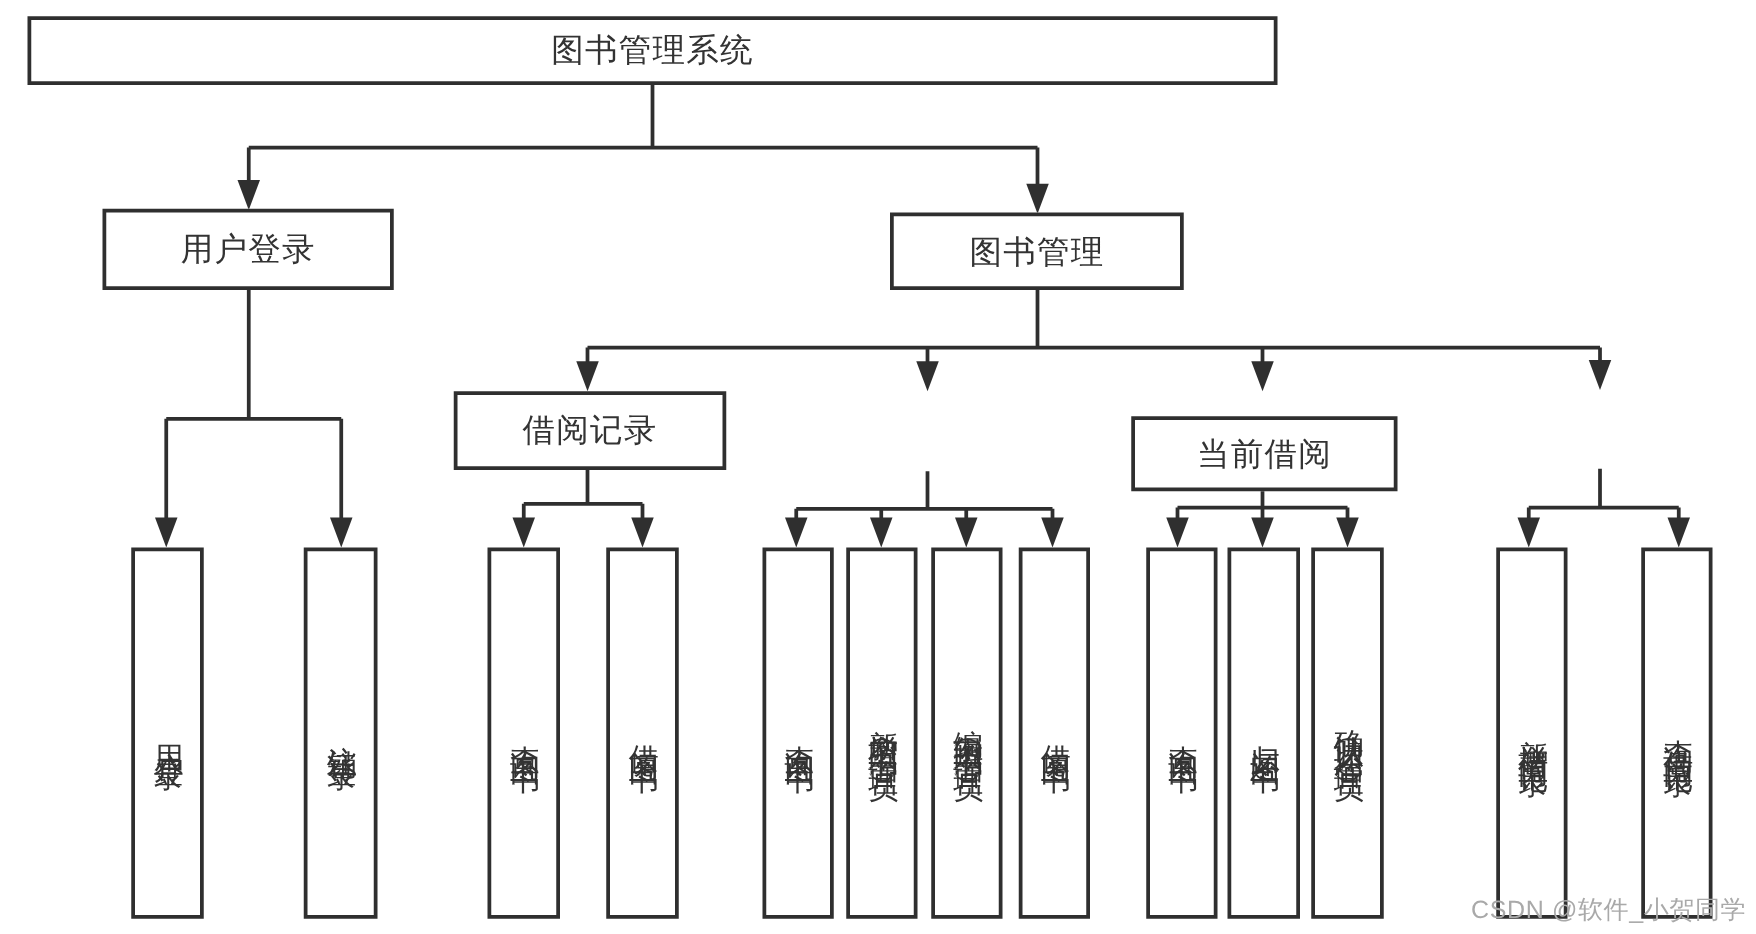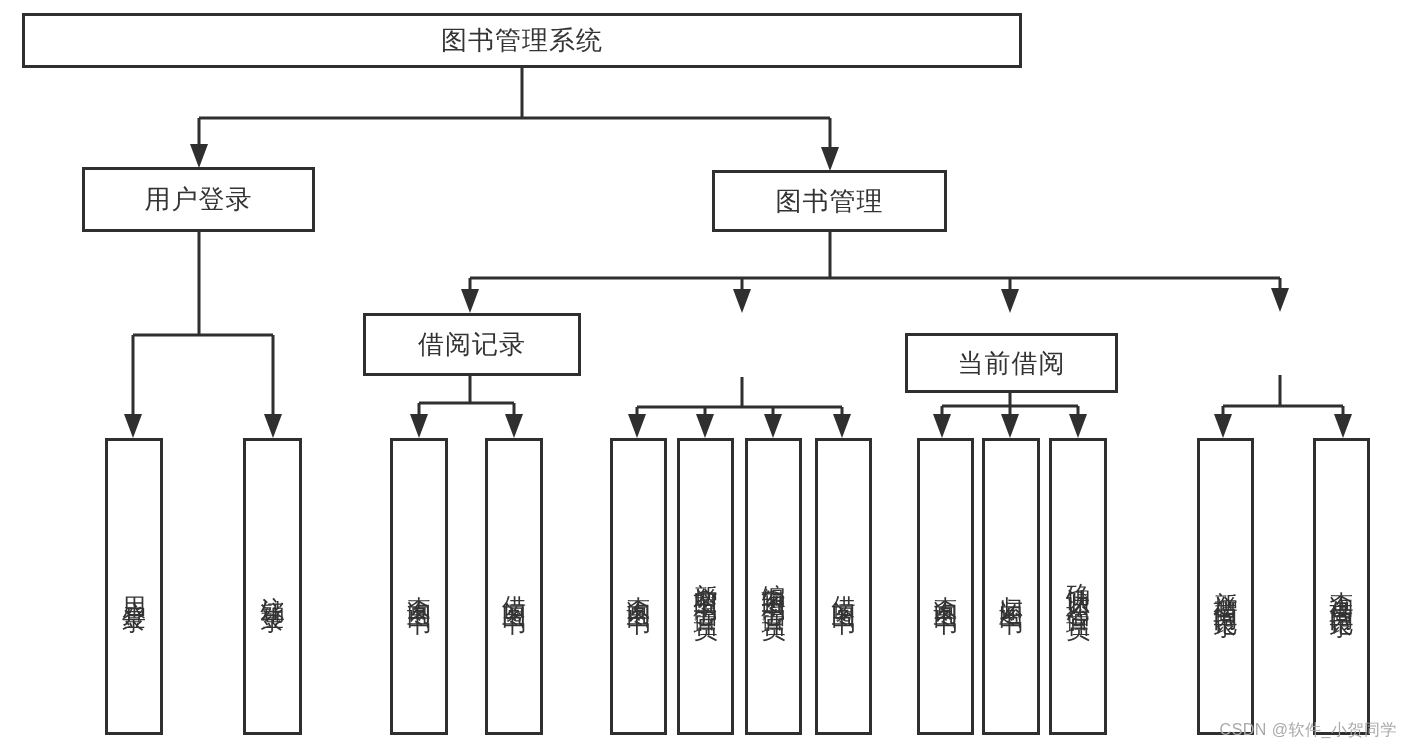--- a/index.html
+++ b/index.html
@@ -48,21 +48,21 @@
     font-size: 24px;
     letter-spacing: 5px;
     line-height: 1;
     white-space: nowrap;
   }
   .watermark {
     position: absolute;
     right: 8px;
     bottom: 6px;
     color: #a9a9a9;
-    font-size: 16px;
+    font-size: 20px;
     letter-spacing: 0.5px;
   }
 </style>
 </head>
 <body>
 
 <div id="canvas">
 
   <svg id="connectors" viewBox="0 0 1405 747" xmlns="http://www.w3.org/2000/svg">
     <g stroke="#2f2f2f" stroke-width="3" fill="none">

